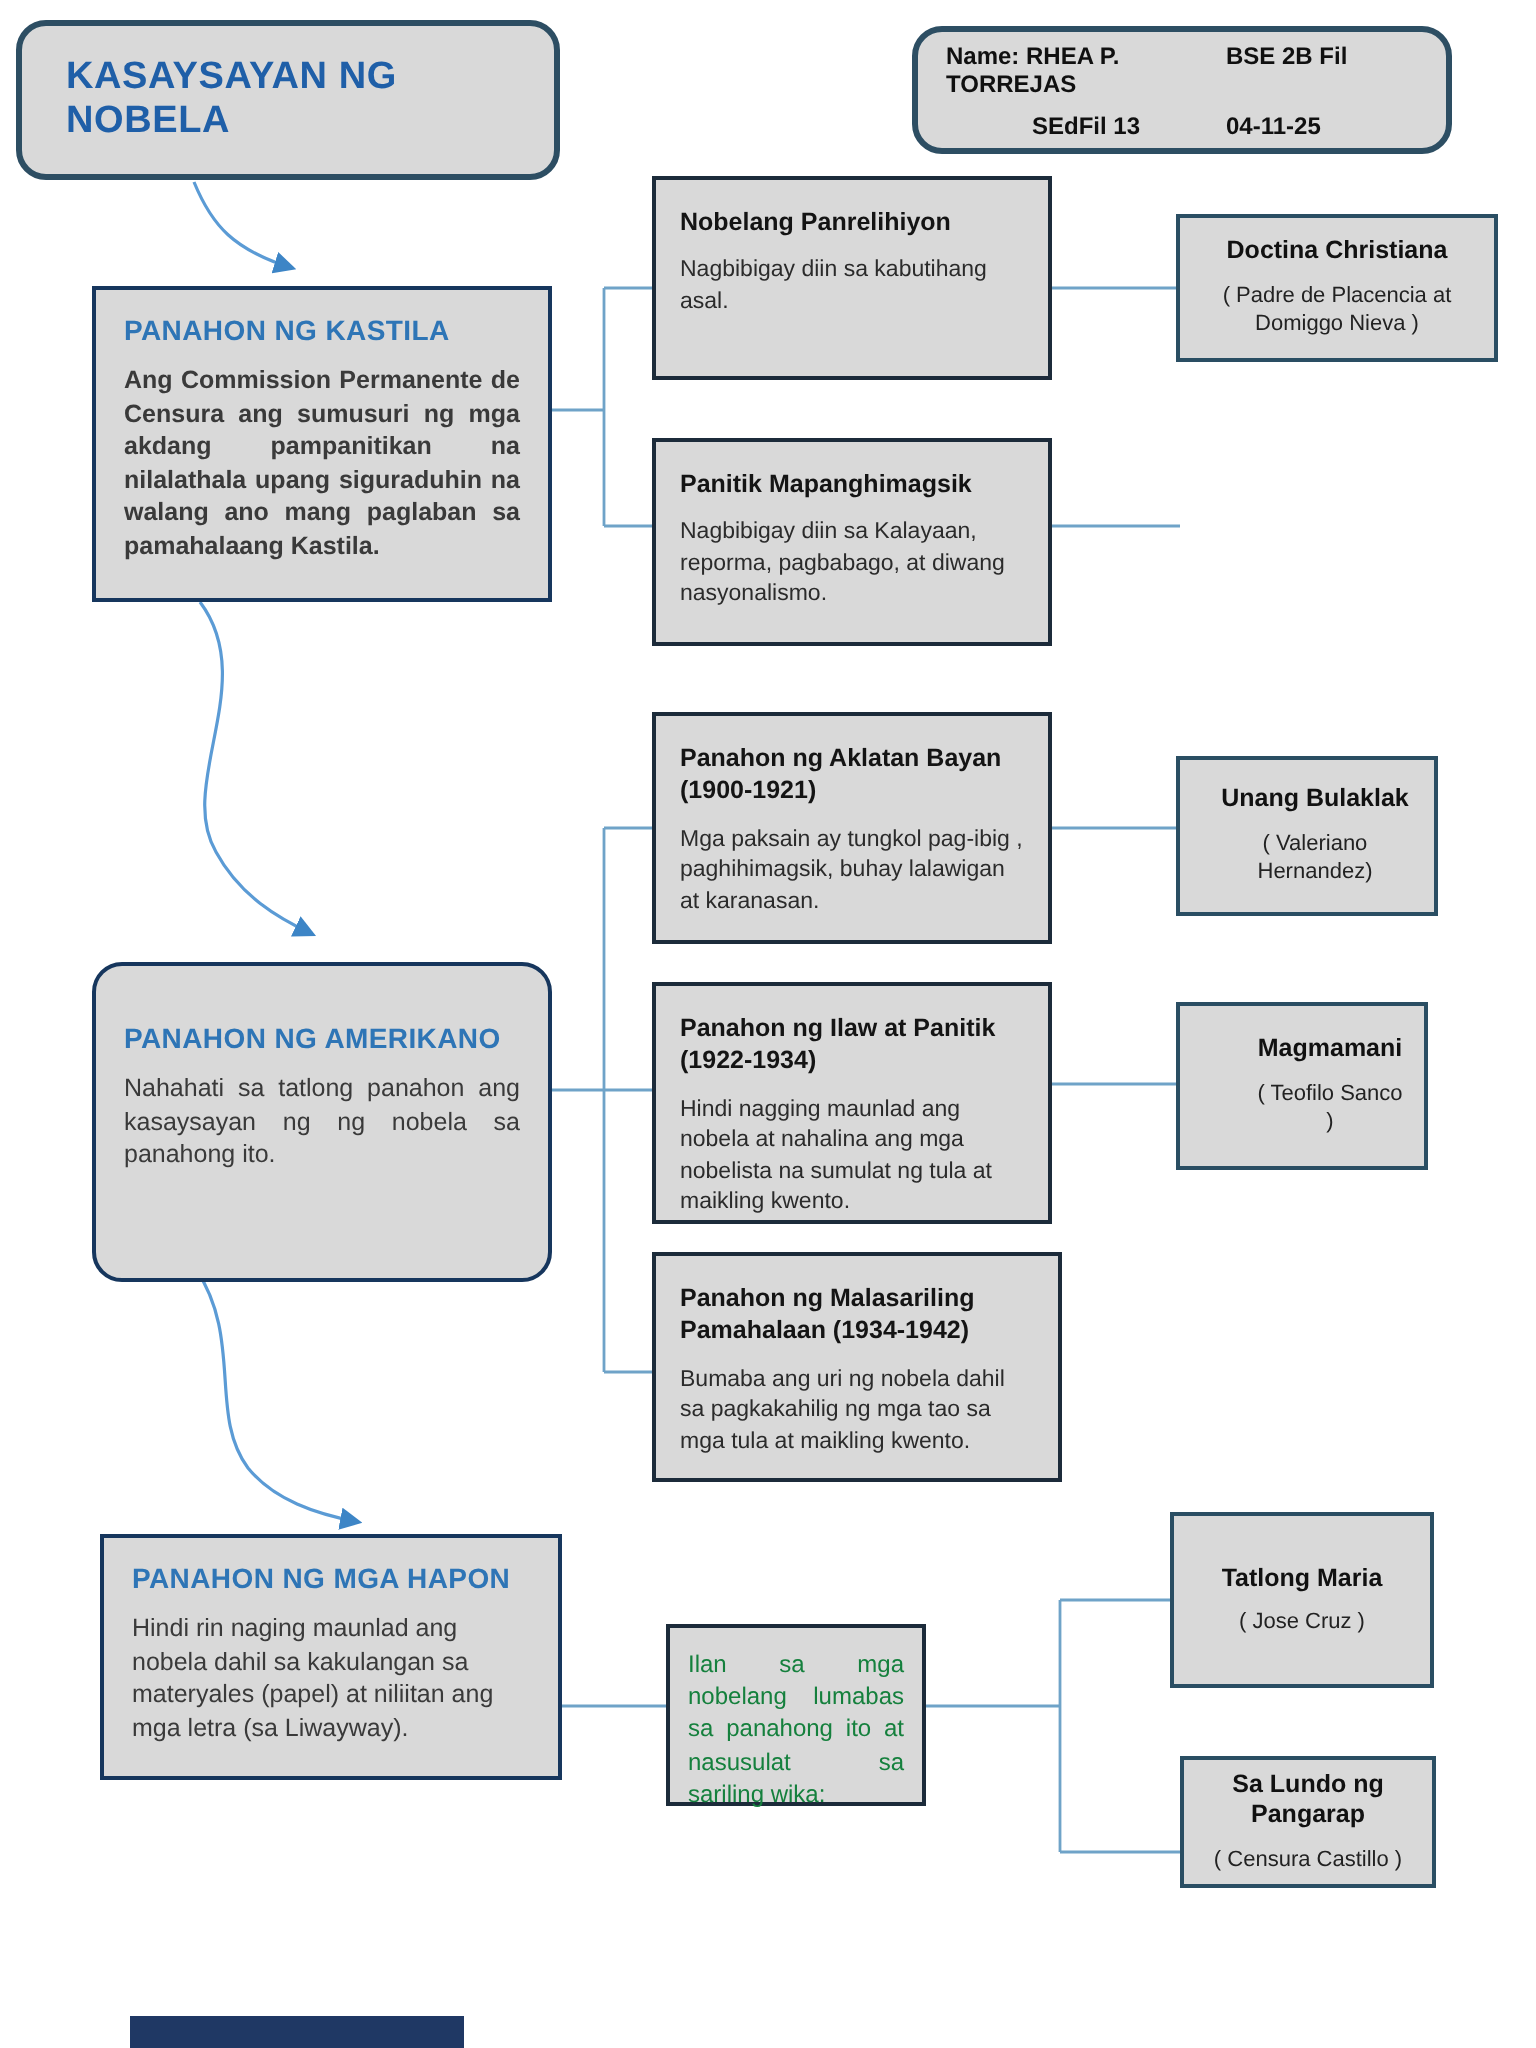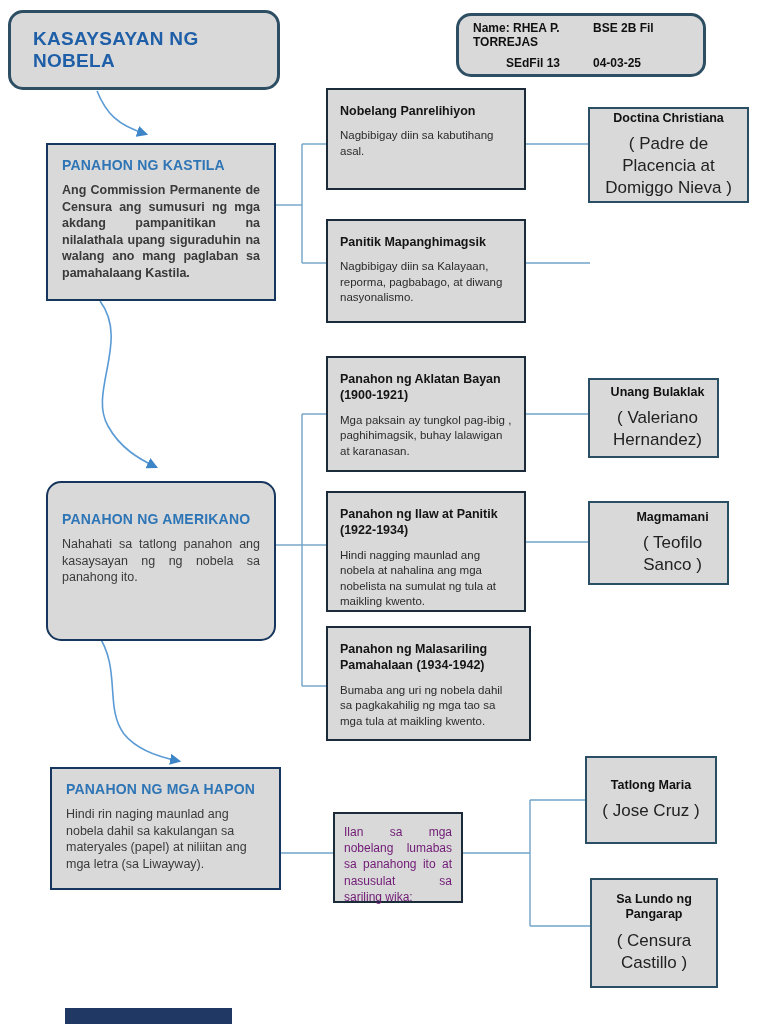--- a/index.html
+++ b/index.html
@@ -9,21 +9,21 @@
   }
   svg.connectors{position:absolute;left:0;top:0;width:768px;height:1024px;pointer-events:none;}
 
   
   .box{position:absolute;background:#d9d9d9;box-sizing:border-box;}
 
   
   .rbox{border:3px solid #2d4e63;border-radius:15px;}
   .title-box{left:8px;top:10px;width:272px;height:80px;display:flex;align-items:center;justify-content:center;}
   .title-text{padding-left:22px;font-size:19px;font-weight:bold;color:#1f5fa8;letter-spacing:.3px;}
-  .name-box{left:456px;top:13px;width:250px;height:64px;display:flex;flex-direction:column;justify-content:center;gap:7px;padding:6px 14px;}
+  .name-box{left:456px;top:13px;width:270px;height:64px;display:flex;flex-direction:column;justify-content:center;gap:7px;padding:6px 14px;}
   .nrow{display:grid;grid-template-columns:1fr 96px;font-weight:bold;font-size:12px;color:#101010;}
   .nrow.second .c1{text-align:center;}
 
   
   .pbox{border:2px solid #16365d;padding:12px 14px;}
   .kastila{left:46px;top:143px;width:230px;height:158px;font-weight:bold;}
   .amerikano{left:46px;top:481px;width:230px;height:160px;padding-top:28px;border-radius:15px;}
   .hapon{left:50px;top:767px;width:231px;height:123px;}
   .p-head{font-size:14px;color:#2e75b6;margin-bottom:9px;letter-spacing:.2px;}
   .p-head.bold{font-weight:bold;}
@@ -33,32 +33,32 @@
   
   .sbox{border:2px solid #1c2b3a;padding:13px 12px;}
   .panrelihiyon{left:326px;top:88px;width:200px;height:102px;}
   .mapanghimagsik{left:326px;top:219px;width:200px;height:104px;}
   .aklatan{left:326px;top:356px;width:200px;height:116px;}
   .ilaw{left:326px;top:491px;width:200px;height:121px;}
   .malasariling{left:326px;top:626px;width:205px;height:115px;}
   .s-title{font-size:12.5px;font-weight:bold;color:#141414;line-height:1.3;margin-bottom:9px;}
   .s-body{font-size:11.5px;color:#2b2b2b;line-height:1.35;}
   .ilan{left:333px;top:812px;width:130px;height:91px;border:2px solid #1c2b3a;padding:10px 9px;}
-  .ilan .note{font-size:12px;color:#701a75;line-height:1.35;text-align:justify;}
+  .ilan .note{font-size:12px;color:#15803d;line-height:1.35;text-align:justify;}
 
   
   .wbox{border:2px solid #2a4e63;display:flex;flex-direction:column;align-items:center;justify-content:center;gap:7px;padding:6px 8px;}
-  .doctina{left:588px;top:107px;width:161px;height:96px;}
+  .doctina{left:588px;top:107px;width:161px;height:74px;}
   .noli{left:590px;top:221px;width:160px;height:91px;gap:9px;}
   .bulaklak{left:588px;top:378px;width:131px;height:80px;padding-left:16px;}
-  .magmamani{left:588px;top:501px;width:141px;height:84px;padding-left:36px;}
+  .magmamani{left:588px;top:501px;width:126px;height:84px;padding-left:36px;}
   .tatlong{left:585px;top:756px;width:132px;height:88px;}
-  .lundo{left:590px;top:878px;width:128px;height:110px;}
+  .lundo{left:590px;top:878px;width:128px;height:66px;}
   .w-title{font-size:12.5px;font-weight:bold;color:#111;text-align:center;line-height:1.25;}
-  .w-author{font-size:17px;color:#222;text-align:center;line-height:1.3;}
+  .w-author{font-size:11px;color:#222;text-align:center;line-height:1.3;}
 
   .bottom-bar{position:absolute;left:65px;top:1008px;width:167px;height:16px;background:#1f3864;}
 </style>
 </head>
 <body>
 
 <div class="page">
 
   <svg class="connectors" viewBox="0 0 768 1024">
     <defs>
@@ -105,21 +105,21 @@
     <div class="title-text">KASAYSAYAN NG NOBELA</div>
   </div>
 
   <div class="box rbox name-box">
     <div class="nrow">
       <span class="c1">Name: RHEA P. TORREJAS</span>
       <span class="c2">BSE 2B Fil</span>
     </div>
     <div class="nrow second">
       <span class="c1">SEdFil 13</span>
-      <span class="c2">04-03-25</span>
+      <span class="c2">04-11-25</span>
     </div>
   </div>
 
   <div class="box pbox kastila">
     <div class="p-head">PANAHON NG KASTILA</div>
     <div class="p-body">Ang Commission Permanente de Censura ang sumusuri ng mga akdang pampanitikan na nilalathala upang siguraduhin na walang ano mang paglaban sa pamahalaang Kastila.</div>
   </div>
 
   <div class="box pbox amerikano">
     <div class="p-head bold">PANAHON NG AMERIKANO</div>

